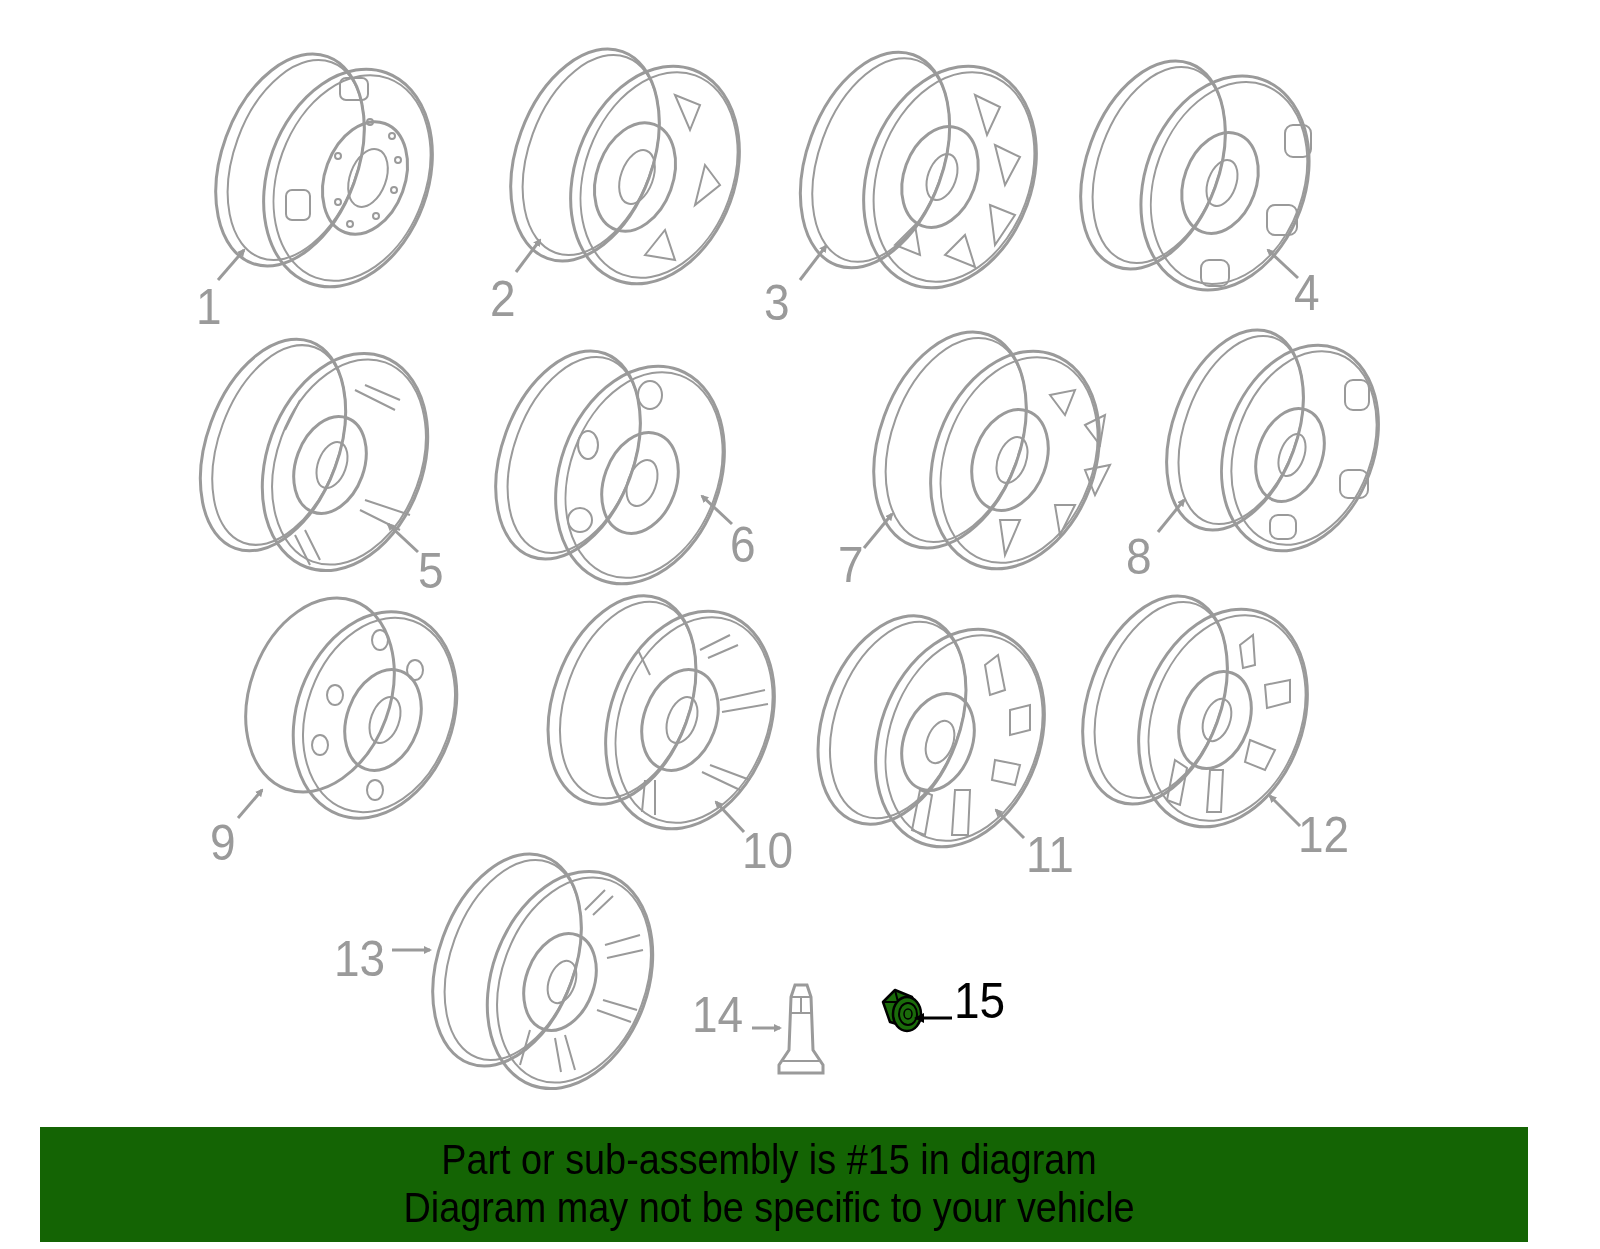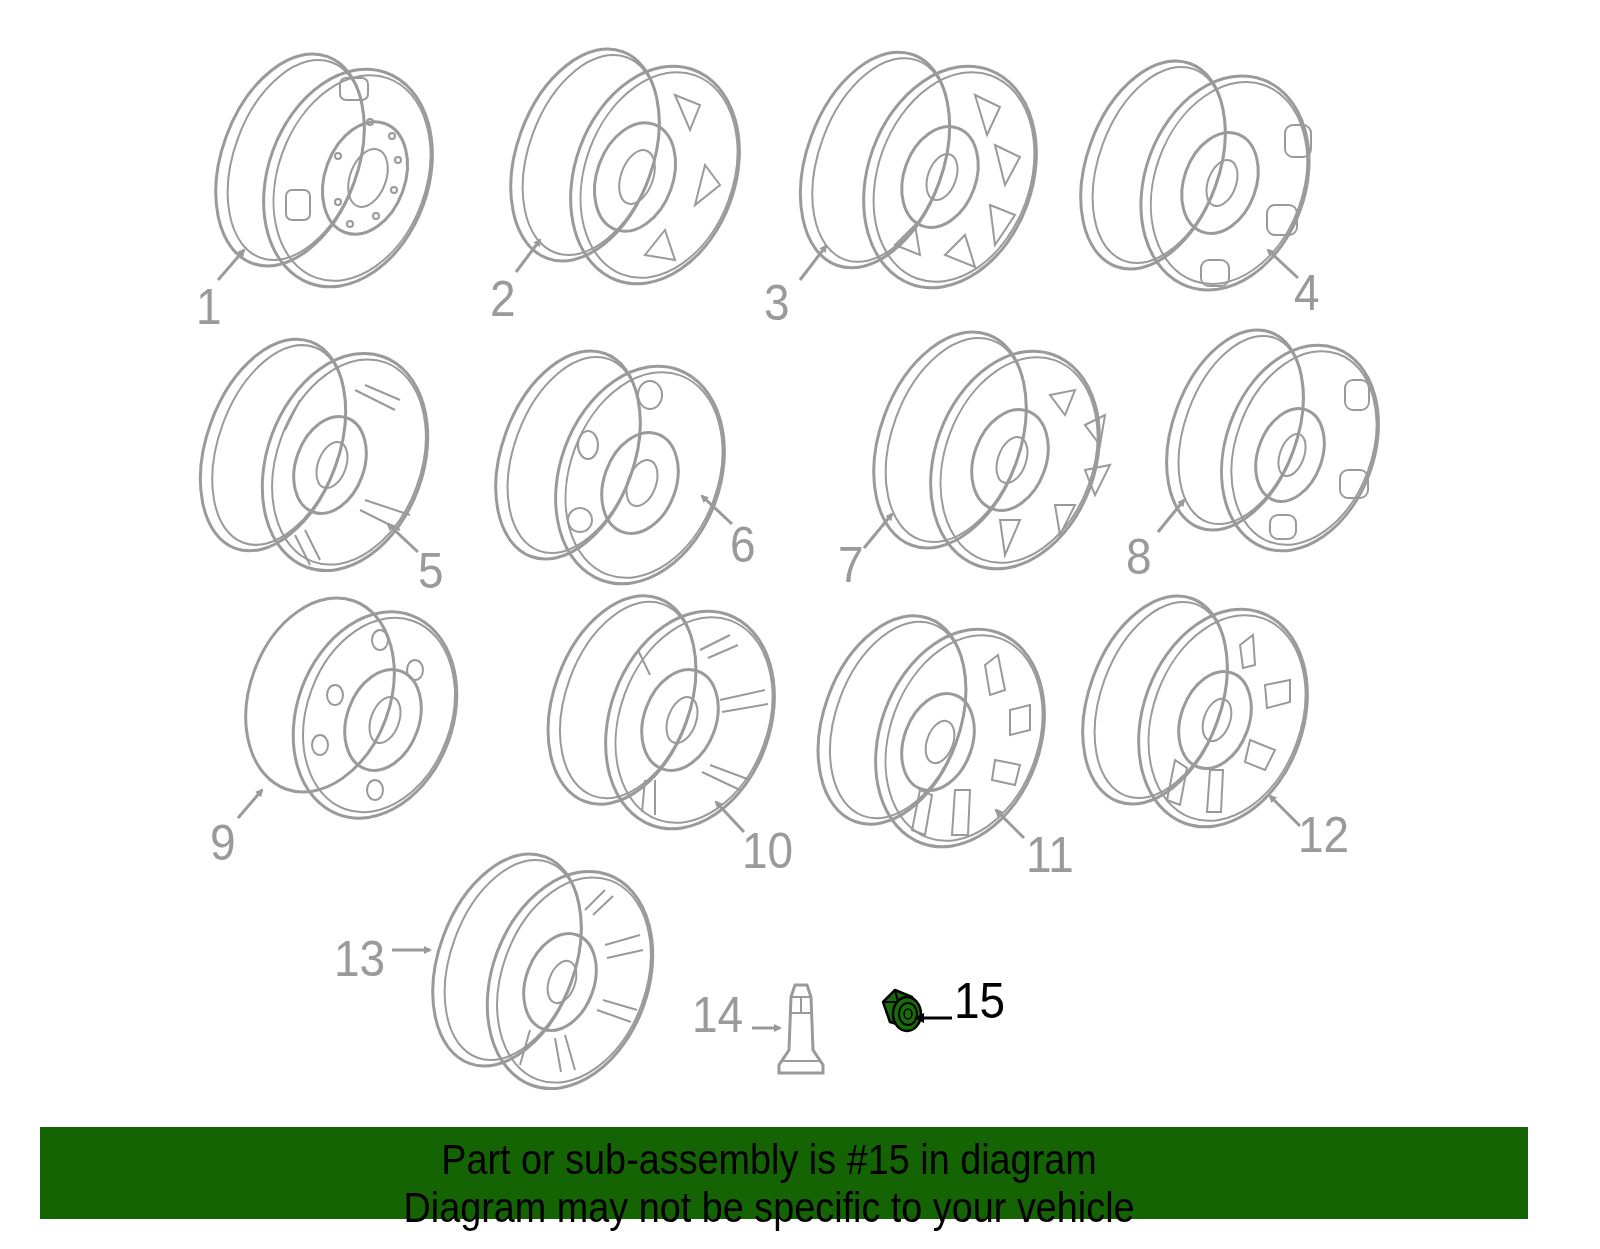--- a/index.html
+++ b/index.html
@@ -1,20 +1,20 @@
 <!DOCTYPE html>
 <html><head>
 <meta charset="utf-8">
 <style>
   html, body { margin: 0; padding: 0; background: #ffffff; }
   body { width: 1600px; height: 1249px; position: relative; overflow: hidden; font-family: "Liberation Sans", sans-serif; }
   #diagram { position: absolute; left: 0; top: 0; width: 1600px; height: 1249px; }
   .callout { position: absolute; font-family: "Liberation Sans", sans-serif; font-size: 50px; line-height: 1; color: #9a9a9a; transform: scaleX(0.92); transform-origin: left top; }
   .callout.active { color: #000000; }
-  #banner { position: absolute; left: 40px; top: 1127px; width: 1488px; height: 92px; background: #146404; }
+  #banner { position: absolute; left: 40px; top: 1127px; width: 1488px; height: 115px; background: #146404; }
   #banner .line { position: absolute; left: 0; width: 1488px; text-align: center; font-family: "Liberation Sans", sans-serif; font-size: 42px; color: #000; line-height: 1; transform: scaleX(0.9); transform-origin: center top; }
   #banner .l1 { top: 12px; left: -15px; }
   #banner .l2 { top: 60px; left: -15px; }
   .w { fill: none; stroke: #9a9a9a; stroke-width: 3; }
   .wt { fill: none; stroke: #9a9a9a; stroke-width: 2; }
 </style>
 </head>
 <body>
 
 <svg id="diagram" viewBox="0 0 1600 1249" xmlns="http://www.w3.org/2000/svg">

